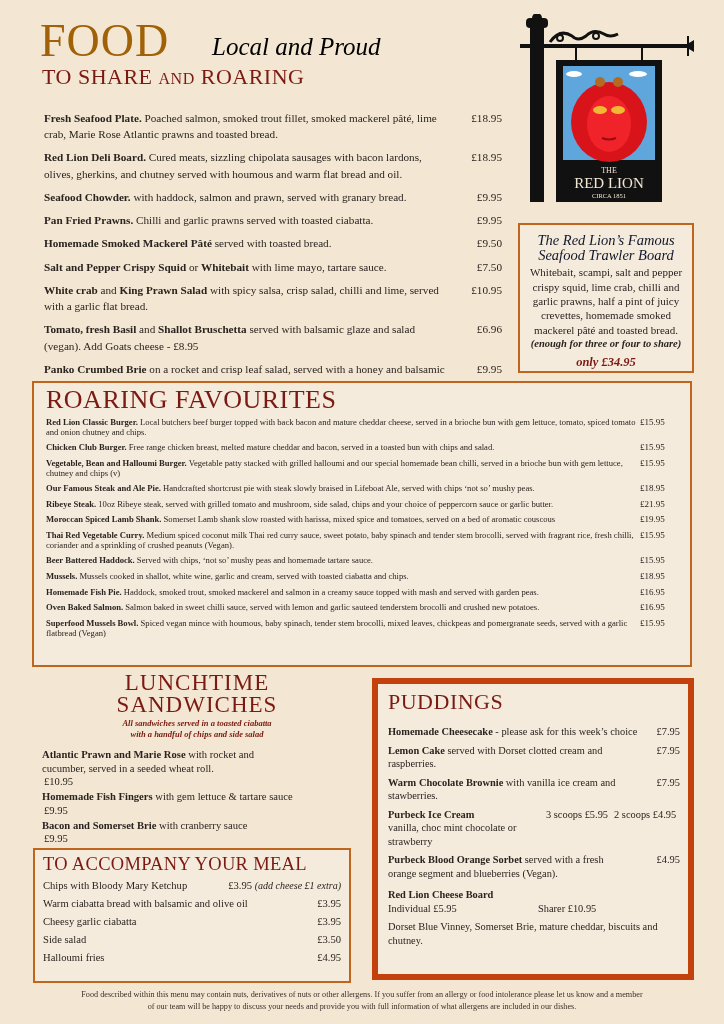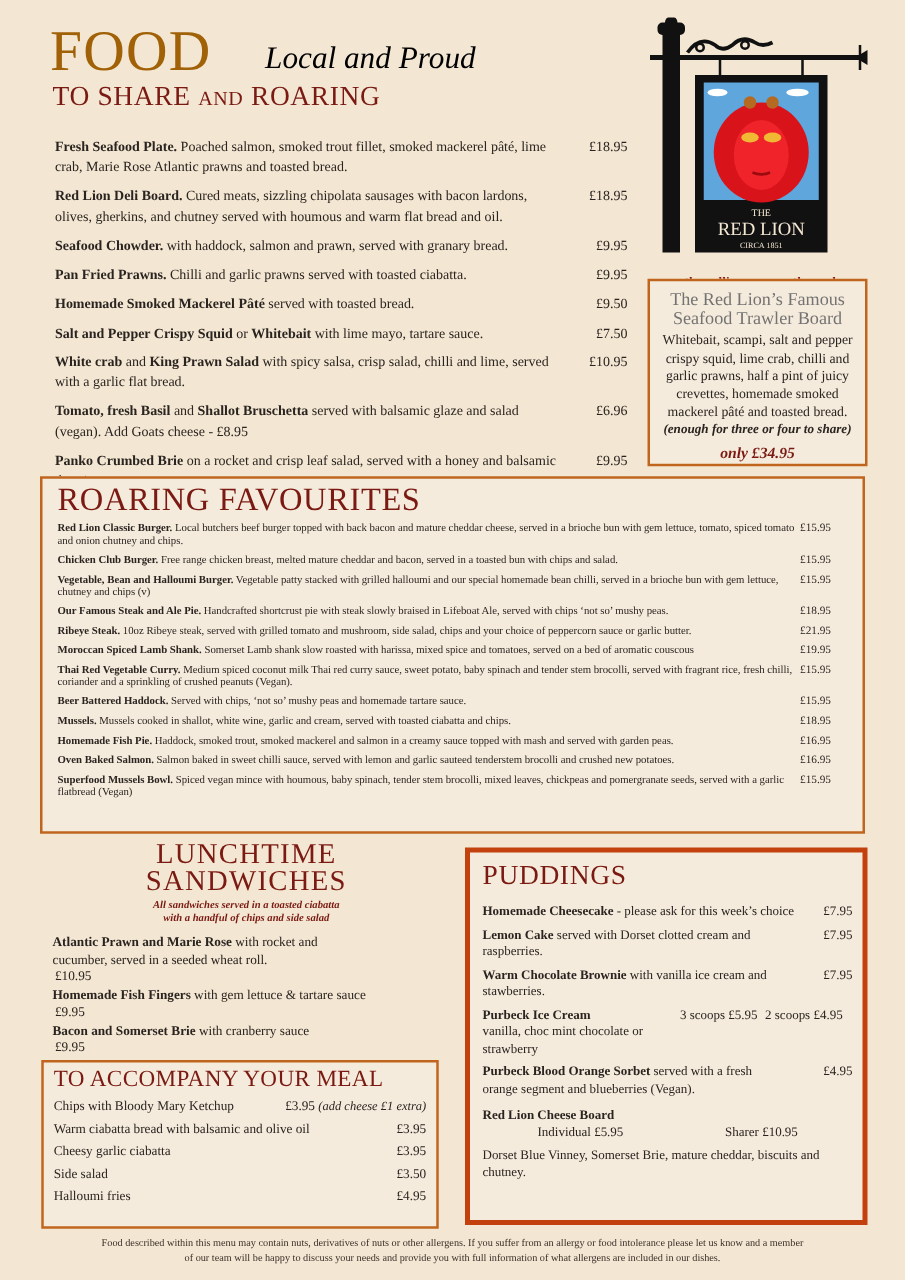--- a/index.html
+++ b/index.html
@@ -37,21 +37,21 @@
   
   .sign { position: absolute; left: 514px; top: 14px; width: 196px; height: 190px; }
   .url { position: absolute; left: 522px; top: 221px; font-size: 10.5px; font-weight: bold; color: #8a1a14; letter-spacing: 0.2px; }
 
   
   .trawler {
     position: absolute; left: 518px; top: 223px; width: 176px; height: 150px;
     border: 2px solid #c0651e; background: #f5ebdc;
     text-align: center; padding: 8px 4px 4px;
   }
-  .trawler .t-title { font-size: 14.5px; color: #737373; line-height: 1.05; }
+  .trawler .t-title { font-size: 14.5px; font-style: italic; color: #0f172a; line-height: 1.05; }
   .trawler .t-body { font-size: 11px; line-height: 1.3; margin-top: 2px; }
   .trawler .t-note { font-size: 10.5px; font-style: italic; font-weight: bold; line-height: 1.3; }
   .trawler .t-price { font-size: 12.5px; font-style: italic; font-weight: bold; color: #7a1a12; margin-top: 4px; }
 
   
   .roaring {
     position: absolute; left: 32px; top: 381px; width: 660px; height: 286px;
     border: 2px solid #c0651e; background: #f5ebdc; padding: 4px 10px 0 12px;
   }
   .sec-title { color: #7a1a12; font-size: 26px; line-height: 1; letter-spacing: 0.5px; }
@@ -75,34 +75,34 @@
     border: 2px solid #c0651e; background: #f5ebdc; padding: 5px 8px 0 8px;
   }
   .accomp .a-title { color: #7a1a12; font-size: 18.5px; line-height: 1; letter-spacing: 0.3px; }
   .accomp .list { margin-top: 6px; }
   .accomp .item { display: flex; justify-content: space-between; font-size: 10.6px; line-height: 1.2; margin-bottom: 5.5px; }
   .accomp .item .extra { font-style: italic; font-size: 10px; }
 
   
   .pudd {
     position: absolute; left: 372px; top: 678px; width: 322px; height: 302px;
-    border: 4px solid #c2410c; background: #f5ebdc; padding: 7px 8px 0 10px;
+    border: 6px solid #c2410c; background: #f5ebdc; padding: 7px 8px 0 10px;
   }
   .pudd .p-title { color: #7a1a12; font-size: 22px; line-height: 1; letter-spacing: 0.5px; }
   .pudd .list { margin-top: 12px; }
   .pudd .item { display: flex; justify-content: space-between; font-size: 10.4px; line-height: 1.3; margin-bottom: 5px; }
   .pudd .item .desc { width: 245px; }
   .pudd .item .price { white-space: nowrap; }
   .pudd .ice { display: flex; font-size: 10.4px; line-height: 1.3; margin-bottom: 5px; }
   .pudd .ice .desc { width: 152px; }
   .pudd .ice .opts { white-space: nowrap; }
   .pudd .ice .opts span { margin-left: 6px; }
   .pudd .cheese { font-size: 10.4px; line-height: 1.3; margin-top: 8px; }
   .pudd .cheese .row { display: flex; }
-  .pudd .cheese .row .ind { width: 150px; margin-left: 44px; }
+  .pudd .cheese .row .ind { width: 150px; }
   .pudd .cheese .cdesc { margin-top: 5px; }
 
   
   .foot {
     position: absolute; left: 20px; top: 989px; width: 684px;
     text-align: center; font-size: 8.2px; line-height: 1.45; color: #3a302a;
   }
 </style>
 </head>
 <body>

